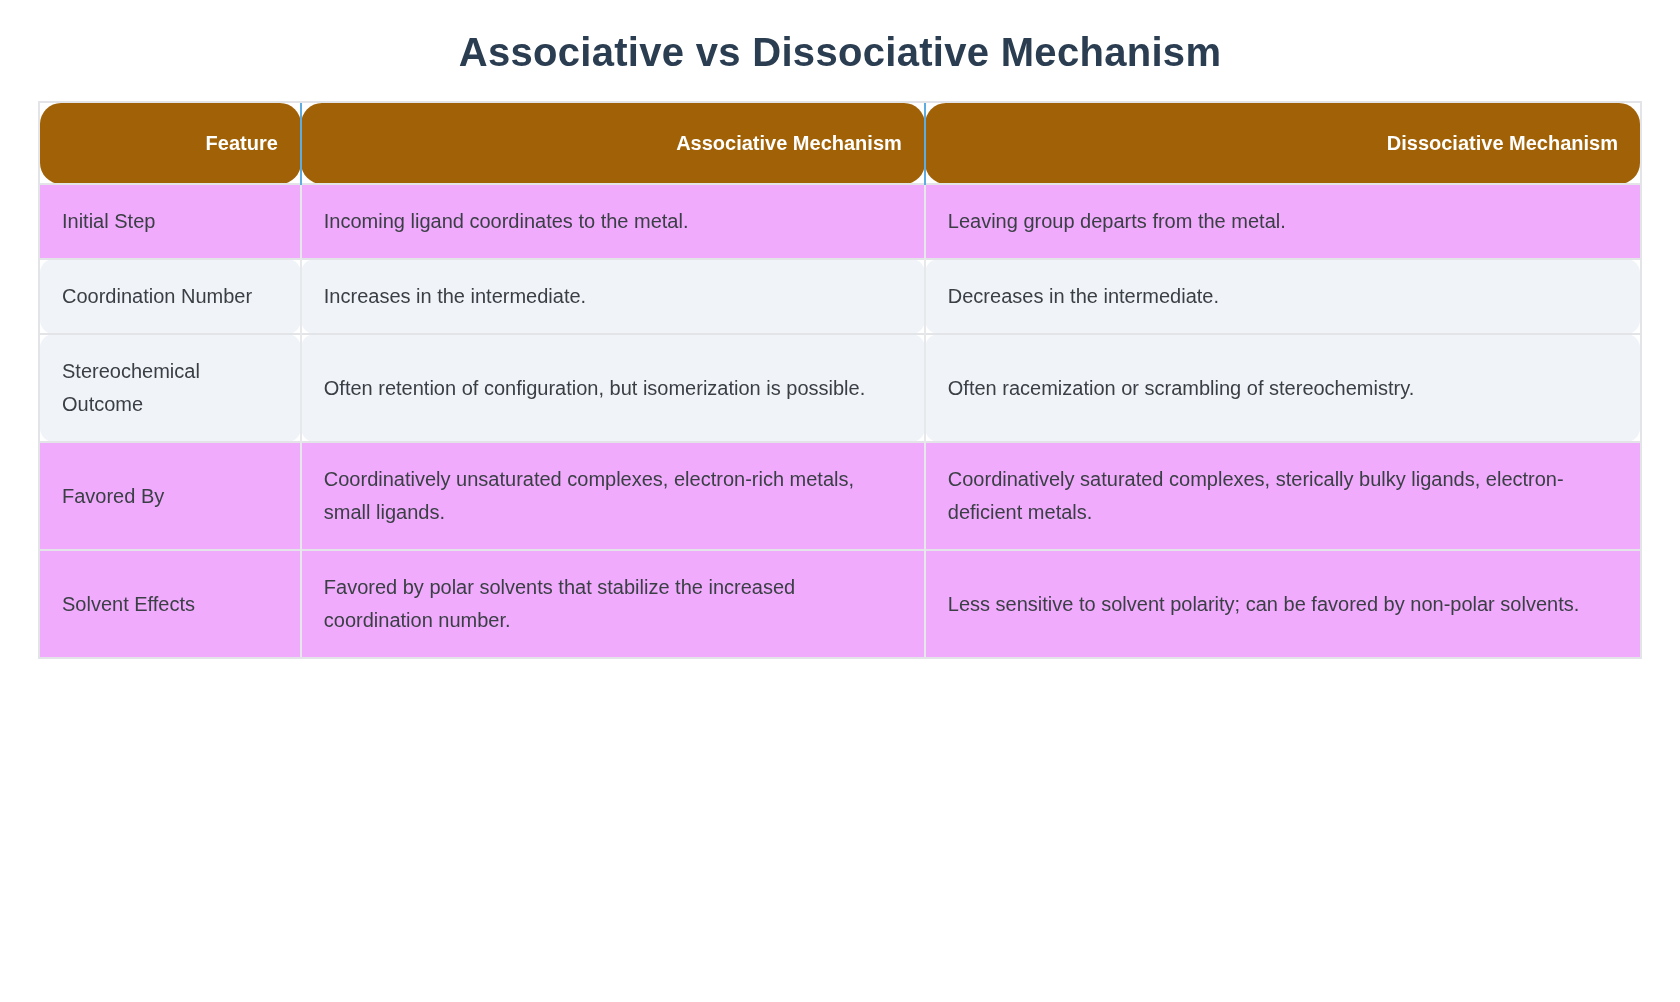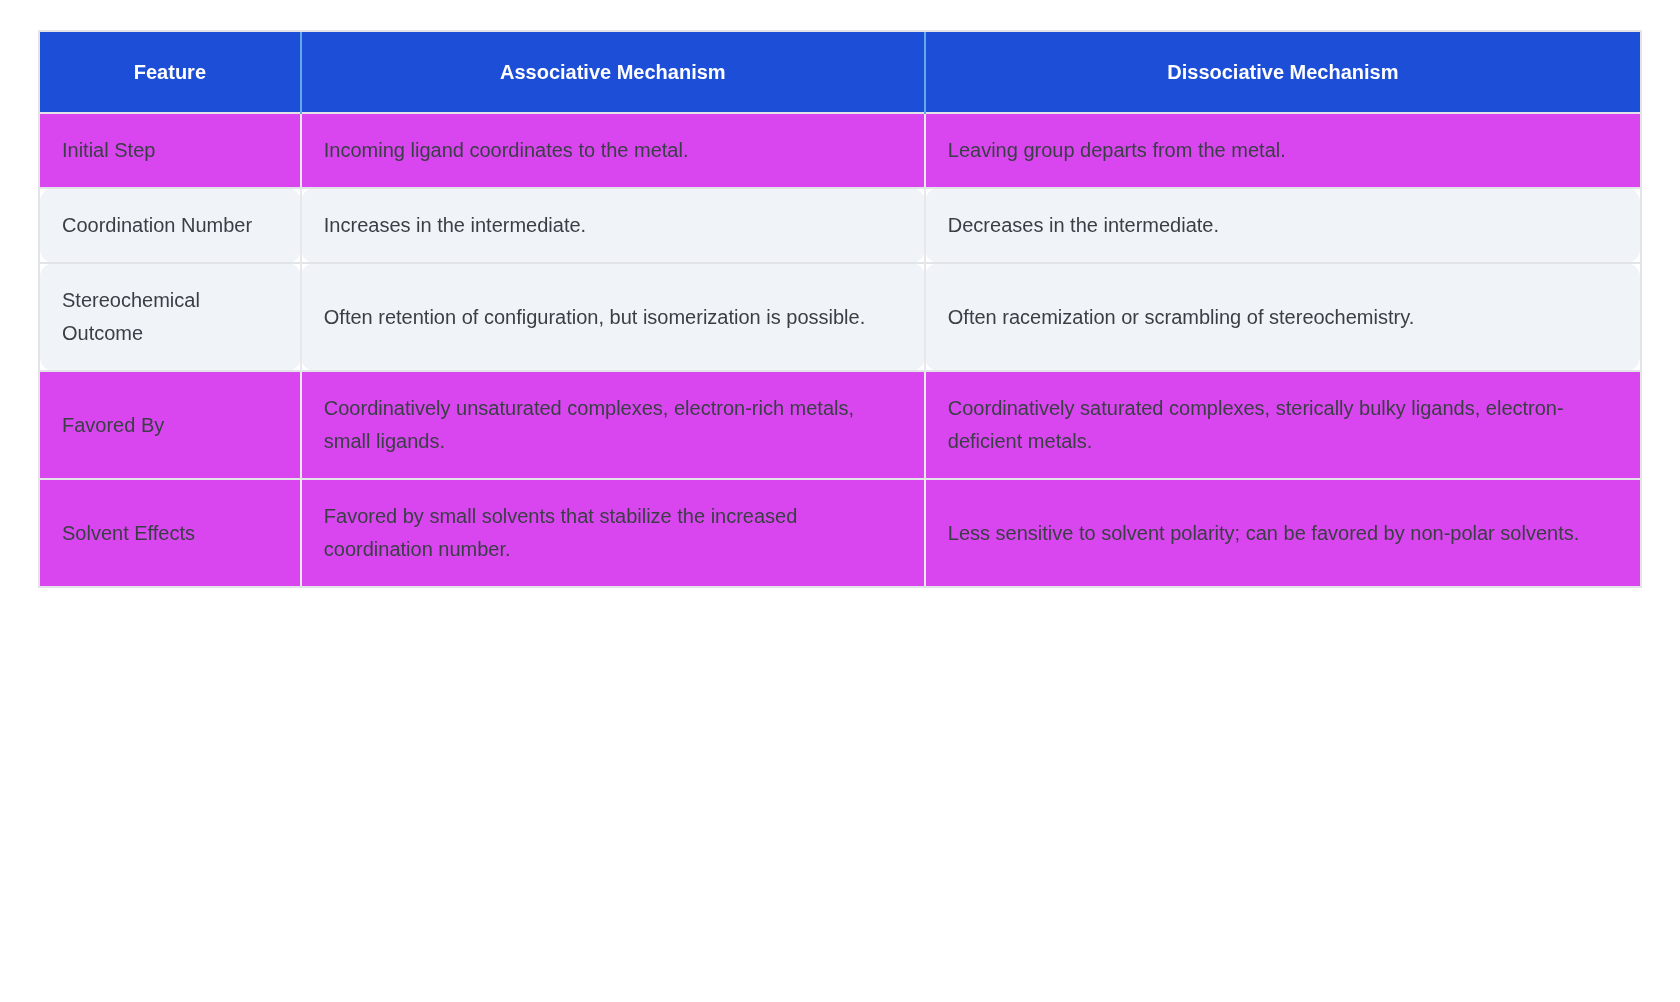--- a/index.html
+++ b/index.html
@@ -29,55 +29,57 @@
   table.compare {
     width: 100%;
     border-collapse: collapse;
     table-layout: fixed;
   }
   col.c-feature { width: 16.3%; }
   col.c-assoc   { width: 39.0%; }
   col.c-dissoc  { width: 44.7%; }
 
   thead th {
-    background: #1d4ed8;
+    background: #a16207;
     color: #ffffff;
-    text-align: center;
+    text-align: right;
     font-size: 20px;
     font-weight: 700;
     padding: 27px 22px;
     line-height: 1.3;
+    border-radius: 21px;
   }
   thead th + th {
     border-left: 2px solid #5face3;
     margin-top: 8px;
   }
   tbody td {
     font-size: 20px;
     color: #3a3f45;
     line-height: 1.65;
     padding: 20px 22px;
     vertical-align: middle;
     border-top: 2px solid #e2e4e7;
-    background: #d946ef;
+    background: #f0abfc;
   }
   tbody td + td {
     border-left: 2px solid #e6e8ea;
     margin-top: 32px;
   }
   tbody tr.alt td {
     background: #f0f3f8;
     border-radius: 14px;
   }
 </style>
 </head>
 <body>
 
 <div class="page">
 
+  <h1 class="page-title">Associative vs Dissociative Mechanism</h1>
 
   <div class="table-wrap">
     <table class="compare">
       <colgroup>
         <col class="c-feature">
         <col class="c-assoc">
         <col class="c-dissoc">
       </colgroup>
       <thead>
         <tr>
@@ -102,20 +104,20 @@
           <td>Often retention of configuration, but isomerization is possible.</td>
           <td>Often racemization or scrambling of stereochemistry.</td>
         </tr>
         <tr>
           <td>Favored By</td>
           <td>Coordinatively unsaturated complexes, electron-rich metals, small ligands.</td>
           <td>Coordinatively saturated complexes, sterically bulky ligands, electron-deficient metals.</td>
         </tr>
         <tr>
           <td>Solvent Effects</td>
-          <td>Favored by small solvents that stabilize the increased coordination number.</td>
+          <td>Favored by polar solvents that stabilize the increased coordination number.</td>
           <td>Less sensitive to solvent polarity; can be favored by non-polar solvents.</td>
         </tr>
       </tbody>
     </table>
   </div>
 
 </div>
 
 </body></html>

